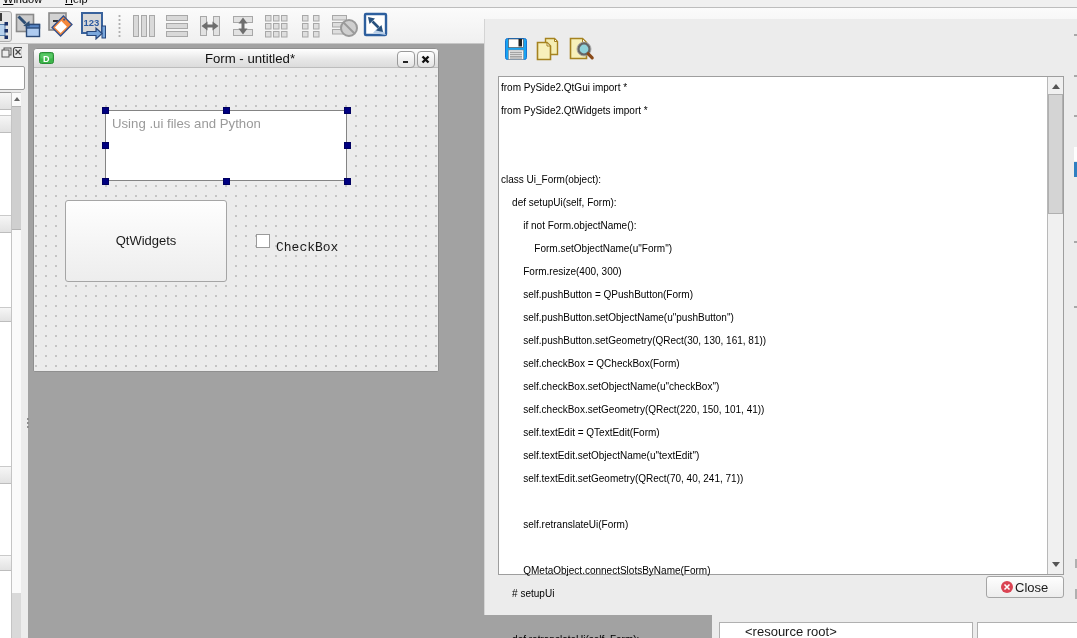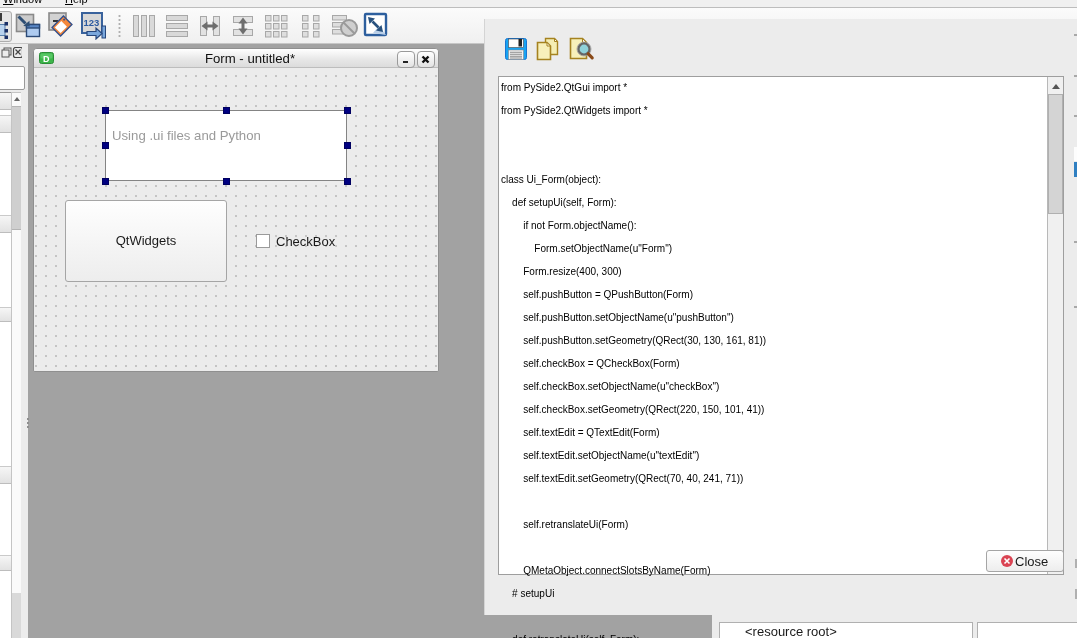--- a/index.html
+++ b/index.html
@@ -191,36 +191,36 @@
       <svg class="abs" style="left:3px;top:3px;" width="9" height="9" viewBox="0 0 9 9">
         <path d="M1.5 1.5 L7.5 7.5 M7.5 1.5 L1.5 7.5" stroke="#111" stroke-width="2.4"></path>
       </svg>
     </div>
   </div>
 
   <div class="abs" style="left:0;top:19px;width:404px;height:304px;background-color:#ececec;background-image:radial-gradient(circle,#aaaaaa 0.55px,transparent 0.95px);background-size:10px 10px;background-position:7px 3px;"></div>
 </div>
 
 <div class="abs" style="left:105px;top:110px;width:242px;height:71px;background:#fff;border:1px solid #848484;box-sizing:border-box;">
-  <div class="abs" style="left:6px;top:17px;font-size:13.2px;color:#9a9a9a;">Using .ui files and Python</div>
+  <div class="abs" style="left:6px;top:5px;font-size:13.2px;color:#9a9a9a;">Using .ui files and Python</div>
 </div>
 
 <div class="abs" style="left:102px;top:107px;width:7px;height:7px;background:#000080;border:1px solid #000060;box-sizing:border-box;"></div>
 <div class="abs" style="left:223px;top:107px;width:7px;height:7px;background:#000080;border:1px solid #000060;box-sizing:border-box;"></div>
 <div class="abs" style="left:344px;top:107px;width:7px;height:7px;background:#000080;border:1px solid #000060;box-sizing:border-box;"></div>
 <div class="abs" style="left:102px;top:142px;width:7px;height:7px;background:#000080;border:1px solid #000060;box-sizing:border-box;"></div>
 <div class="abs" style="left:344px;top:142px;width:7px;height:7px;background:#000080;border:1px solid #000060;box-sizing:border-box;"></div>
 <div class="abs" style="left:102px;top:178px;width:7px;height:7px;background:#000080;border:1px solid #000060;box-sizing:border-box;"></div>
 <div class="abs" style="left:223px;top:178px;width:7px;height:7px;background:#000080;border:1px solid #000060;box-sizing:border-box;"></div>
 <div class="abs" style="left:344px;top:178px;width:7px;height:7px;background:#000080;border:1px solid #000060;box-sizing:border-box;"></div>
 
 <div class="abs" style="left:65px;top:200px;width:162px;height:82px;background:linear-gradient(#fefefe,#ededed);border:1px solid #a5a5a5;border-radius:3px;box-sizing:border-box;display:flex;align-items:center;justify-content:center;font-size:13px;color:#1a1a1a;padding-bottom:2px;">QtWidgets</div>
 
 <div class="abs" style="left:256px;top:234px;width:14px;height:14px;background:#fff;border:1px solid #9a9a9a;box-sizing:border-box;"></div>
-<div class="abs" style="left:276px;top:234px;font-size:13px;color:#1a1a1a;">CheckBox</div>
+<div class="abs" style="left:276px;top:240px;font-size:13px;color:#1a1a1a;font-family:Liberation Mono, monospace;">CheckBox</div>
 
 <div class="abs" style="left:1063px;top:19px;width:14px;height:596px;background:#ececec;box-sizing:border-box;">
   <div class="abs" style="left:11px;top:15px;width:3px;height:2px;background:#a8a8a8;"></div>
   <div class="abs" style="left:11px;top:56px;width:3px;height:2px;background:#a8a8a8;"></div>
   <div class="abs" style="left:11px;top:96px;width:3px;height:2px;background:#a8a8a8;"></div>
   <div class="abs" style="left:11px;top:128px;width:3px;height:14px;background:#fdfdfd;"></div>
   <div class="abs" style="left:11px;top:143px;width:3px;height:15px;background:#2f7fc1;"></div>
   <div class="abs" style="left:11px;top:222px;width:3px;height:2px;background:#a8a8a8;"></div>
   <div class="abs" style="left:11px;top:287px;width:3px;height:2px;background:#a8a8a8;"></div>
   <div class="abs" style="left:12px;top:540px;width:2px;height:9px;background:#b0b0b0;"></div>
@@ -289,21 +289,21 @@
 and Python", None))
     # retranslateUi</pre>
 
     <div class="abs" style="right:0;top:0;width:16px;height:497px;background:#f0f0f0;border-left:1px solid #b8b8b8;box-sizing:border-box;">
       <div class="abs" style="left:4px;top:7px;width:0;height:0;border-left:4px solid transparent;border-right:4px solid transparent;border-bottom:5px solid #555;"></div>
       <div class="abs" style="left:0;top:17px;width:15px;height:120px;background:#d4d4d4;border:1px solid #b0b0b0;box-sizing:border-box;"></div>
       <div class="abs" style="left:4px;bottom:7px;width:0;height:0;border-left:4px solid transparent;border-right:4px solid transparent;border-top:5px solid #555;"></div>
     </div>
   </div>
 
-  <div class="abs" style="left:501px;top:531px;width:78px;height:22px;background:linear-gradient(#fefefe,#ededed);border:1px solid #a5a5a5;border-radius:3px;box-sizing:border-box;padding-left:44px;">
+  <div class="abs" style="left:501px;top:557px;width:78px;height:22px;background:linear-gradient(#fefefe,#ededed);border:1px solid #a5a5a5;border-radius:3px;box-sizing:border-box;padding-left:44px;">
     <svg class="abs" style="left:14px;top:4px;" width="12" height="12" viewBox="0 0 12 12">
       <circle cx="6" cy="6" r="6" fill="#da4453"></circle>
       <path d="M3.5 3.5 L8.5 8.5 M8.5 3.5 L3.5 8.5" stroke="#fff" stroke-width="1.6"></path>
     </svg>
     <div class="abs" style="left:28px;top:3px;font-size:13px;color:#1a1a1a;">Close</div>
   </div>
 </div>
 
 <div class="abs" style="left:712px;top:615px;width:365px;height:23px;background:#ececec;"></div>
 <div class="abs" style="left:719px;top:622px;width:252px;height:16px;background:#fff;border:1px solid #b0b0b0;">

